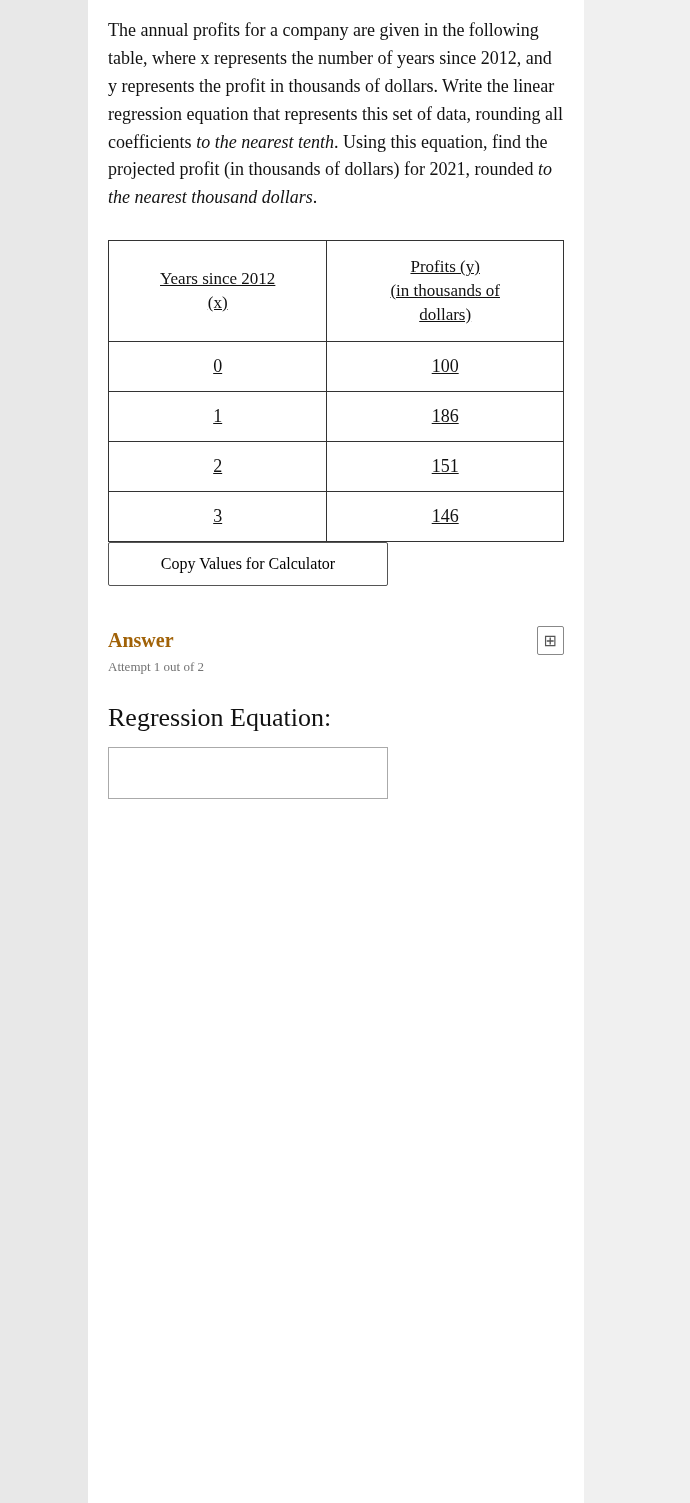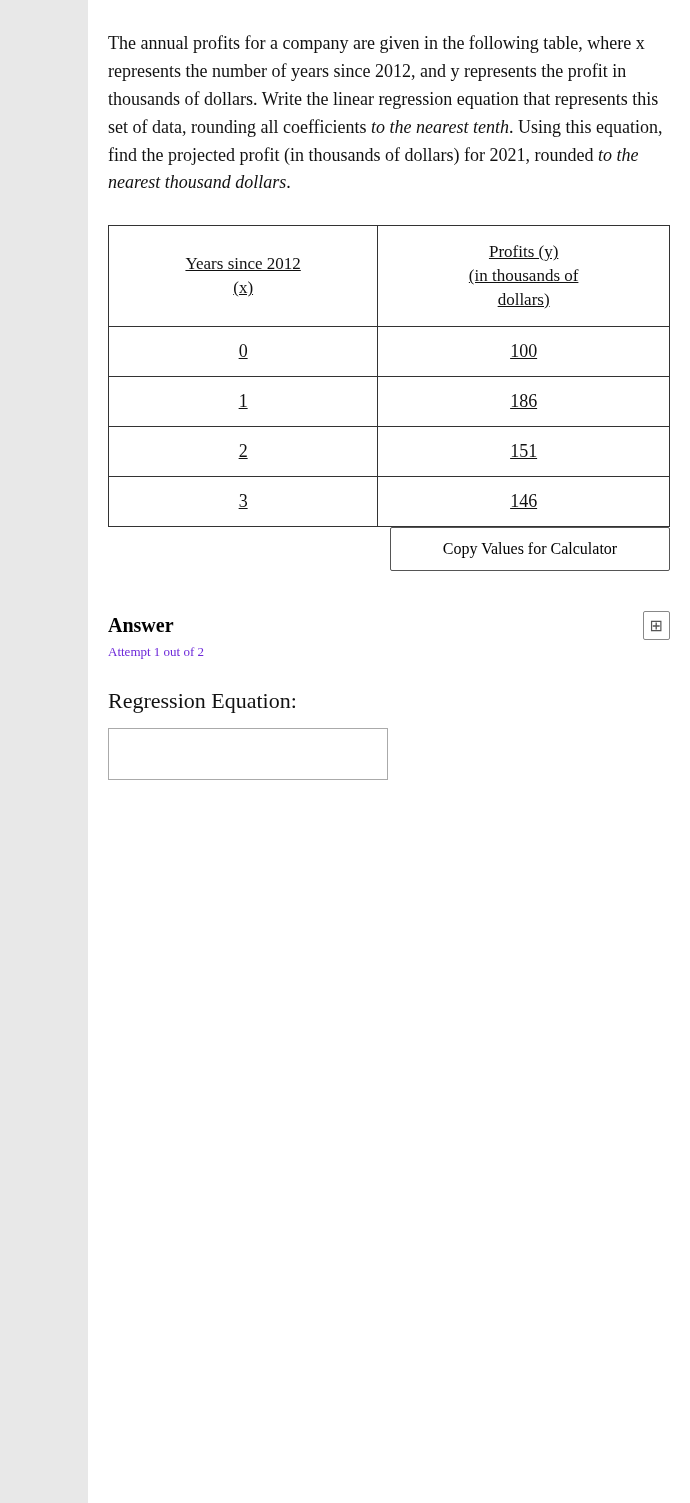--- a/index.html
+++ b/index.html
@@ -12,23 +12,23 @@
       background-color: #f0f0f0;
       font-family: Georgia, 'Times New Roman', serif;
       font-size: 18px;
       color: #111;
       width: 690px;
     }
 
     .page-container {
       background-color: #ffffff;
       margin-left: 88px;
-      width: 602px;
+      width: 496px;
       min-height: 1503px;
-      padding: 30px 20px 40px 20px;
+      padding: 17px 20px 40px 20px;
     }
 
     .problem-text {
       font-size: 18px;
       line-height: 1.55;
       margin-bottom: 28px;
       color: #111;
     }
 
     .problem-text em {
@@ -59,21 +59,21 @@
     .col-x {
       width: 48%;
     }
 
     .col-y {
       width: 52%;
     }
 
     .buttons-section {
       display: flex;
-      flex-direction: column;
+      flex-direction: row;
       align-items: flex-end;
       gap: 20px;
       margin-bottom: 40px;
     }
 
     .calc-button {
       border: 1.5px solid #555;
       background: #fff;
       padding: 12px 28px;
       font-size: 16px;
@@ -91,39 +91,39 @@
     .answer-header {
       display: flex;
       align-items: center;
       justify-content: space-between;
       margin-bottom: 4px;
     }
 
     .answer-label {
       font-size: 20px;
       font-weight: bold;
-      color: #000000;
+      color: #a16207;
     }
 
     .keyboard-icon {
       border: 1.5px solid #888;
       padding: 4px 6px;
       font-size: 16px;
       color: #555;
       border-radius: 2px;
     }
 
     .attempt-text {
       font-size: 13px;
-      color: #6d28d9;
+      color: #737373;
       margin-bottom: 28px;
     }
 
     .regression-label {
-      font-size: 22px;
+      font-size: 26px;
       font-weight: normal;
       margin-bottom: 14px;
       color: #111;
     }
 
     .regression-input {
       border: 1.5px solid #aaa;
       width: 280px;
       height: 52px;
       display: block;

